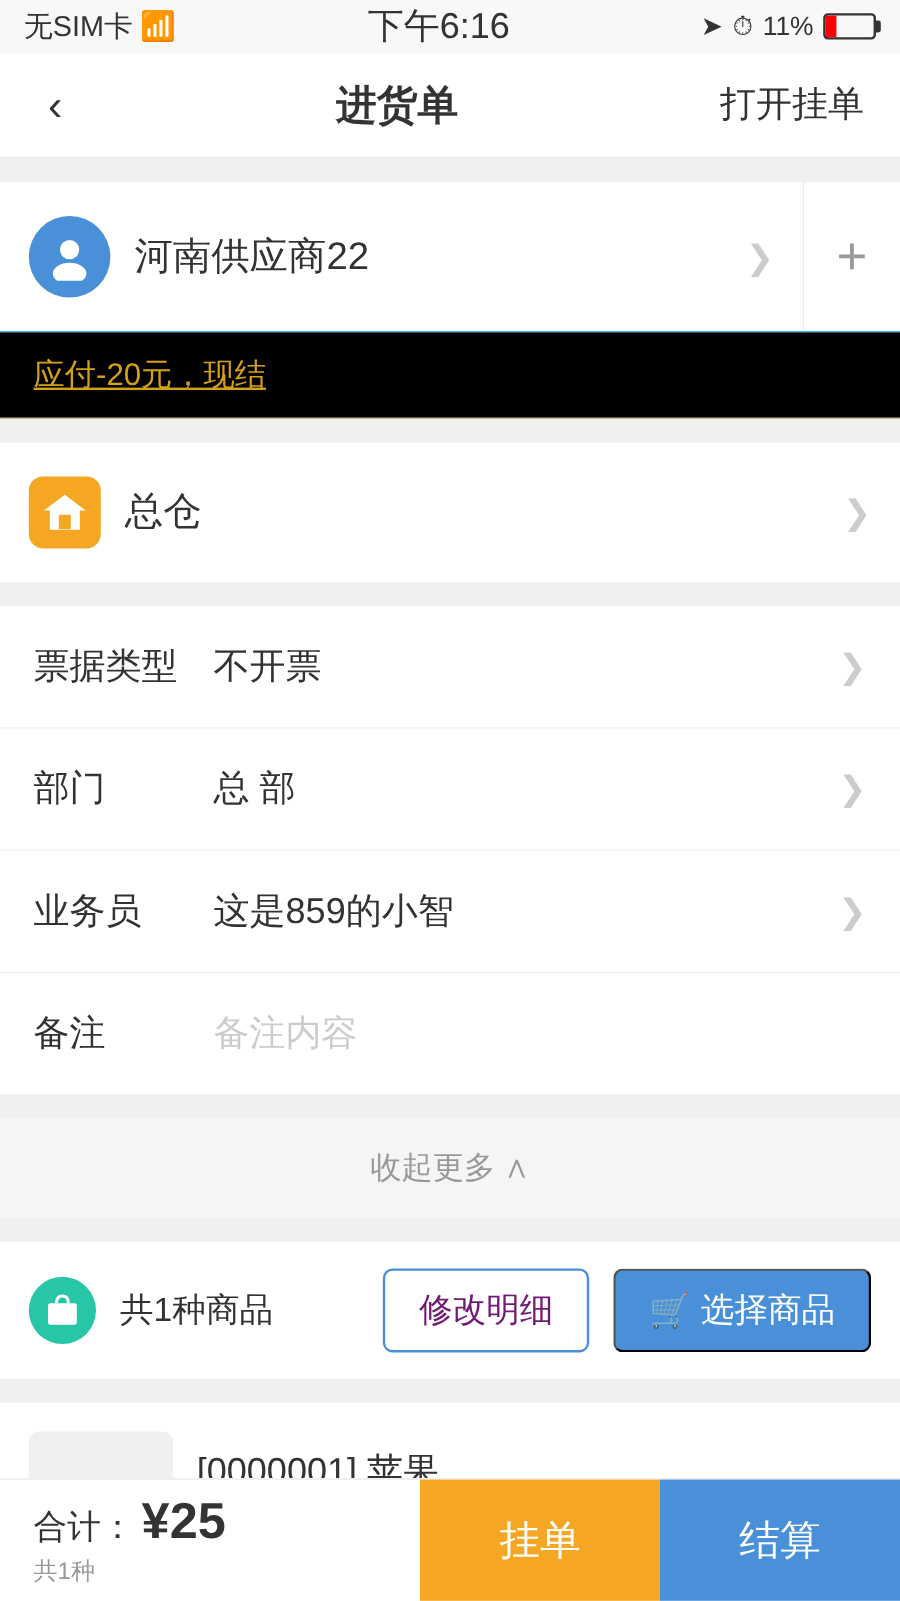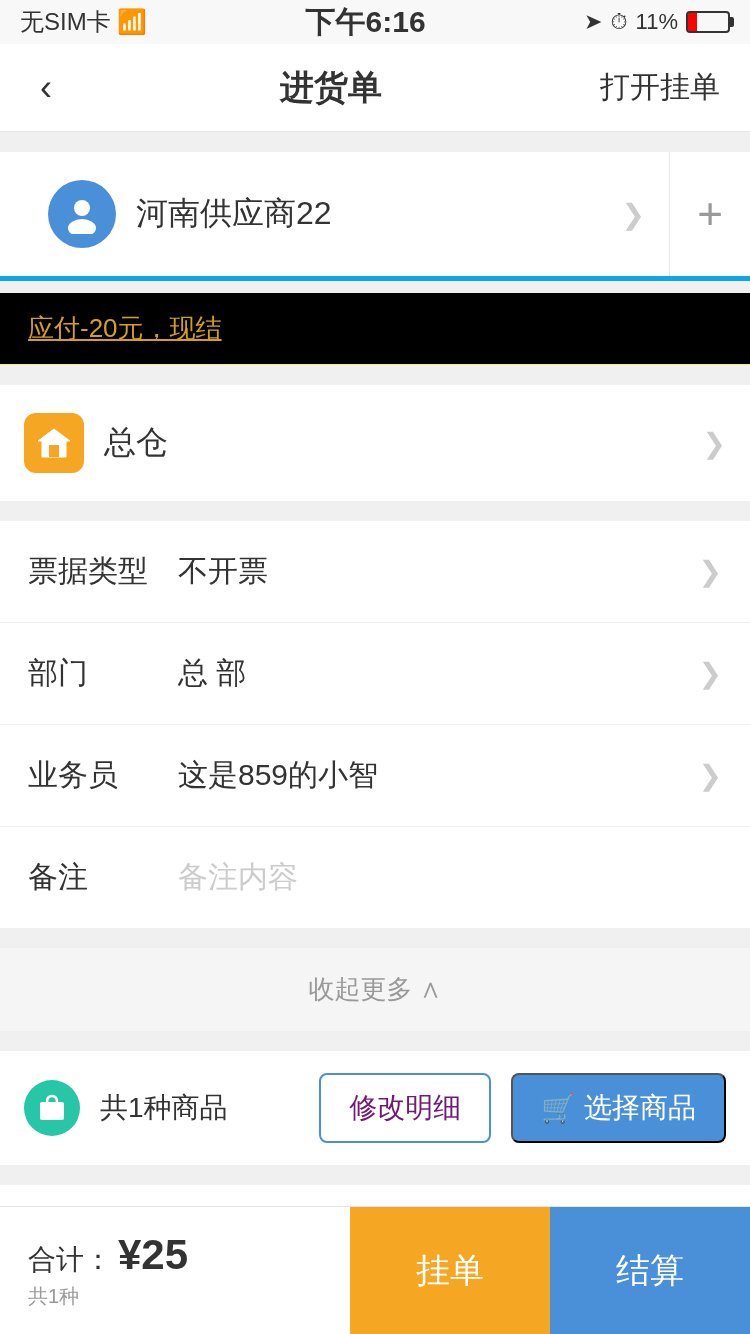--- a/index.html
+++ b/index.html
@@ -20,21 +20,21 @@
       background: #f8f8f8;
       display: flex;
       align-items: center;
       justify-content: space-between;
       padding: 0 20px;
       font-size: 24px;
       color: #333;
       gap: 27px;
     }
     .status-left { display: flex; align-items: center; gap: 10px; }
-    .status-center { font-size: 30px; font-weight: 700; }
+    .status-center { font-size: 30px; font-weight: 400; }
     .status-right { display: flex; align-items: center; gap: 8px; font-size: 22px; }
     .battery-icon {
       display: inline-flex; align-items: center;
     }
     .battery-body {
       width: 44px; height: 22px;
       border: 2px solid #333;
       border-radius: 4px;
       position: relative;
       overflow: visible;
@@ -91,25 +91,24 @@
 
     
     .card {
       background: #fff;
       margin-bottom: 20px;
     }
 
     
     .supplier-section {
       background: #fff;
-      margin-bottom: 12px;
+      margin-bottom: 0;
       display: flex;
       align-items: stretch;
-      border-bottom: 5px solid #0ea5e9;
-      padding-left: 24px;
+      border-bottom: 1px solid #0ea5e9;
     }
     .supplier-main {
       flex: 1;
       display: flex;
       align-items: center;
       padding: 28px 24px;
       border-right: 1px solid #e8e8e8;
     }
     .supplier-avatar {
       width: 68px; height: 68px;
@@ -296,21 +295,21 @@
       color: #999;
       cursor: pointer;
       letter-spacing: -2px;
     }
 
     
     .bottom-bar {
       position: fixed;
       bottom: 0;
       width: 750px;
-      height: 128px;
+      height: 102px;
       display: flex;
       align-items: stretch;
       background: #fff;
       border-top: 1px solid #e5e5e5;
     }
     .total-section {
       flex: 1;
       display: flex;
       flex-direction: column;
       justify-content: center;

